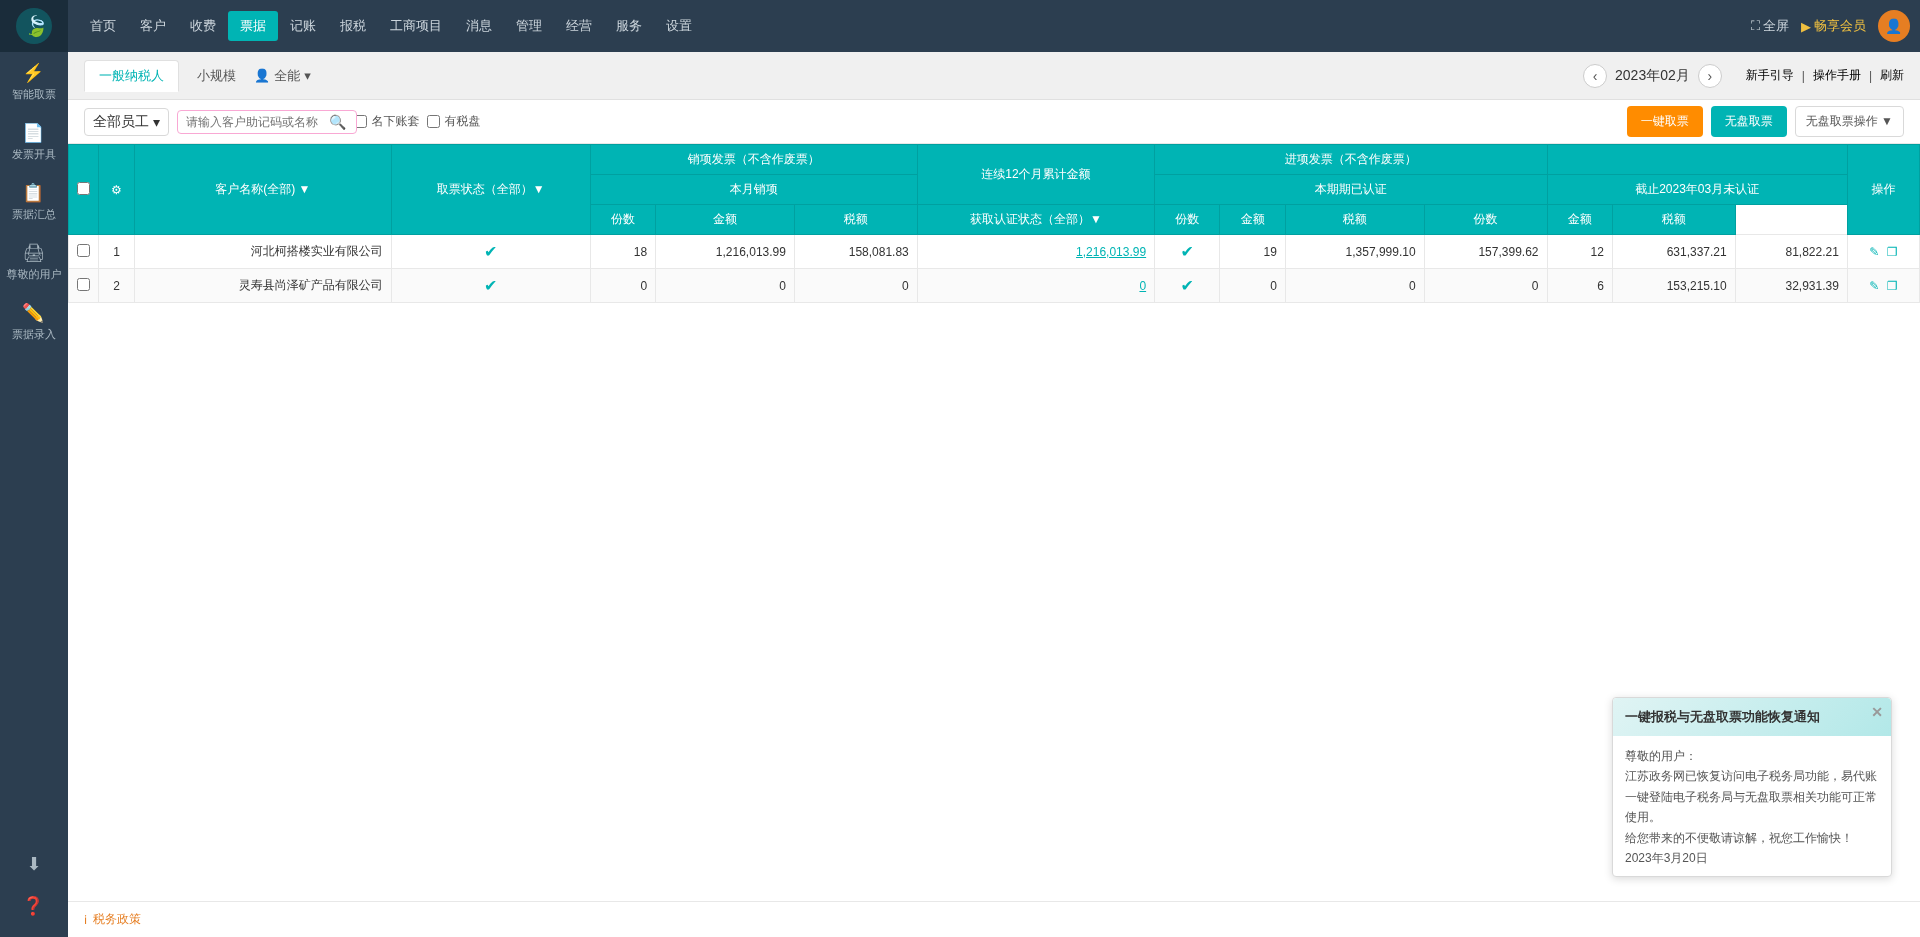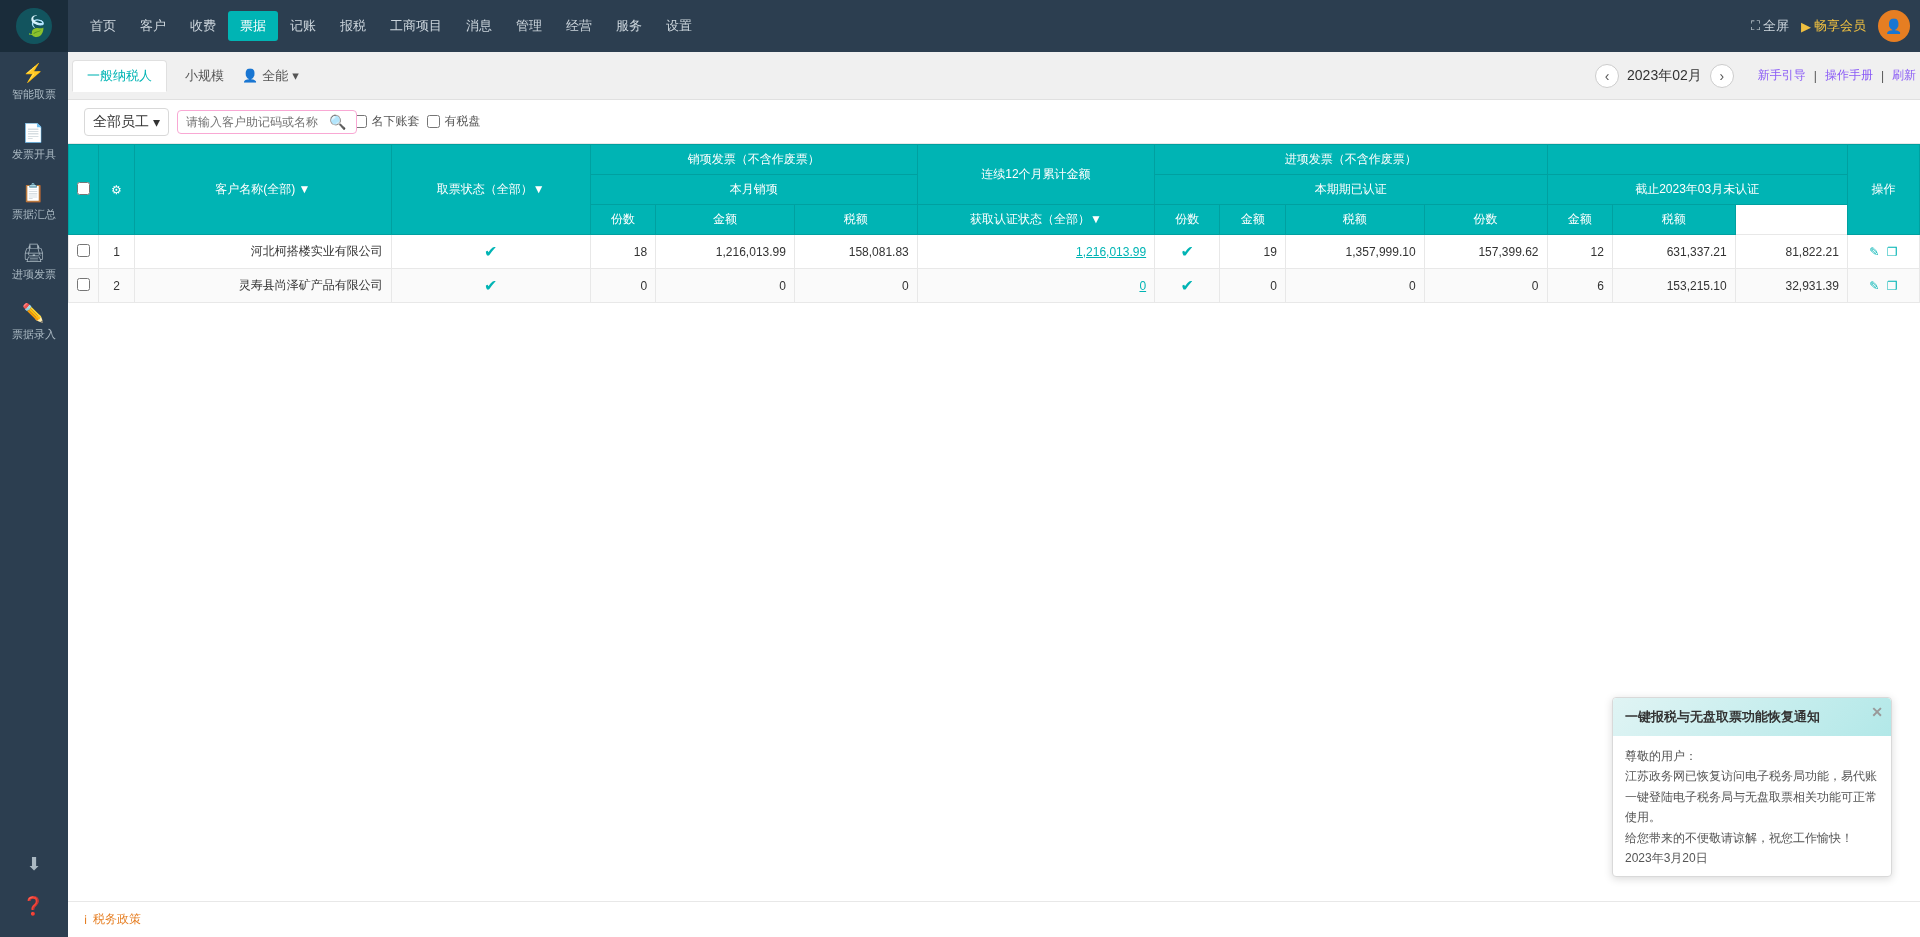--- a/index.html
+++ b/index.html
@@ -98,21 +98,21 @@
       flex-direction: column;
       overflow: hidden;
     }
 
     
     .subtabs {
       height: 48px;
       background: #f0f0f0;
       display: flex;
       align-items: center;
-      padding: 0 4px;
+      padding: 0 16px;
       border-bottom: 1px solid #e0e0e0;
       gap: 4px;
       flex-shrink: 0;
     }
     .subtab {
       padding: 6px 14px;
       border-radius: 4px 4px 0 0;
       cursor: pointer;
       font-size: 13px;
       color: #555;
@@ -148,21 +148,21 @@
       color: #555;
     }
 
     
     .top-actions {
       display: flex; align-items: center; gap: 8px;
       margin-left: 20px;
       font-size: 12px;
       color: #555;
     }
-    .top-actions a { color: #8b5cf6; text-decoration: none; cursor: pointer; }
+    .top-actions a { color: #000000; text-decoration: none; cursor: pointer; }
 
     
     .toolbar {
       height: 44px;
       display: flex;
       align-items: center;
       padding: 0 16px;
       gap: 8px;
       background: #fff;
       border-bottom: 1px solid #e8e8e8;
@@ -335,21 +335,21 @@
   <div class="sidebar-item">
     <span class="icon">📄</span>
     <span>发票开具</span>
   </div>
   <div class="sidebar-item">
     <span class="icon">📋</span>
     <span>票据汇总</span>
   </div>
   <div class="sidebar-item">
     <span class="icon">🖨</span>
-    <span>进项发票</span>
+    <span>尊敬的用户</span>
   </div>
   <div class="sidebar-item">
     <span class="icon">✏️</span>
     <span>票据录入</span>
   </div>
 
   <div class="sidebar-bottom">
     <div class="sidebar-item">
       <span class="icon">⬇</span>
     </div>
@@ -425,20 +425,27 @@
       </div>
       <label class="checkbox-label">
         <input type="checkbox" style="">
         <span>名下账套</span>
       </label>
       <label class="checkbox-label">
         <input type="checkbox" style="">
         <span>有税盘</span>
       </label>
 
+      <div class="toolbar-right">
+        <button class="btn-orange">一键取票</button>
+        <button class="btn-teal">无盘取票</button>
+        <button class="btn-outline">
+          <span>无盘取票操作 ▼</span>
+        </button>
+      </div>
     </div>
 
     <div class="table-wrap">
       <table>
         <thead>
           <tr class="header-group">
             <th class="col-checkbox" rowspan="3"><input type="checkbox" style=""></th>
             <th class="col-config" rowspan="3">⚙</th>
             <th rowspan="3">客户名称(全部) ▼</th>
             <th rowspan="3">取票状态（全部）▼</th>

